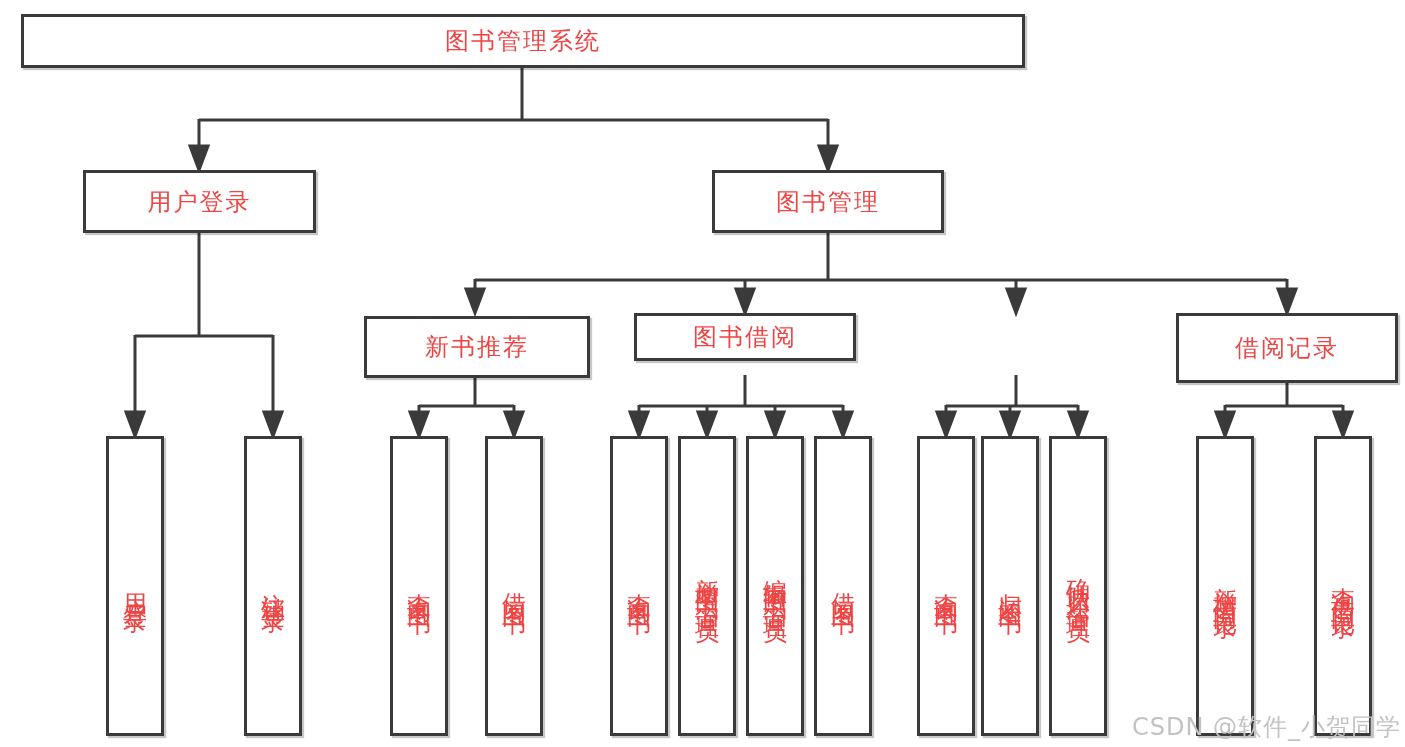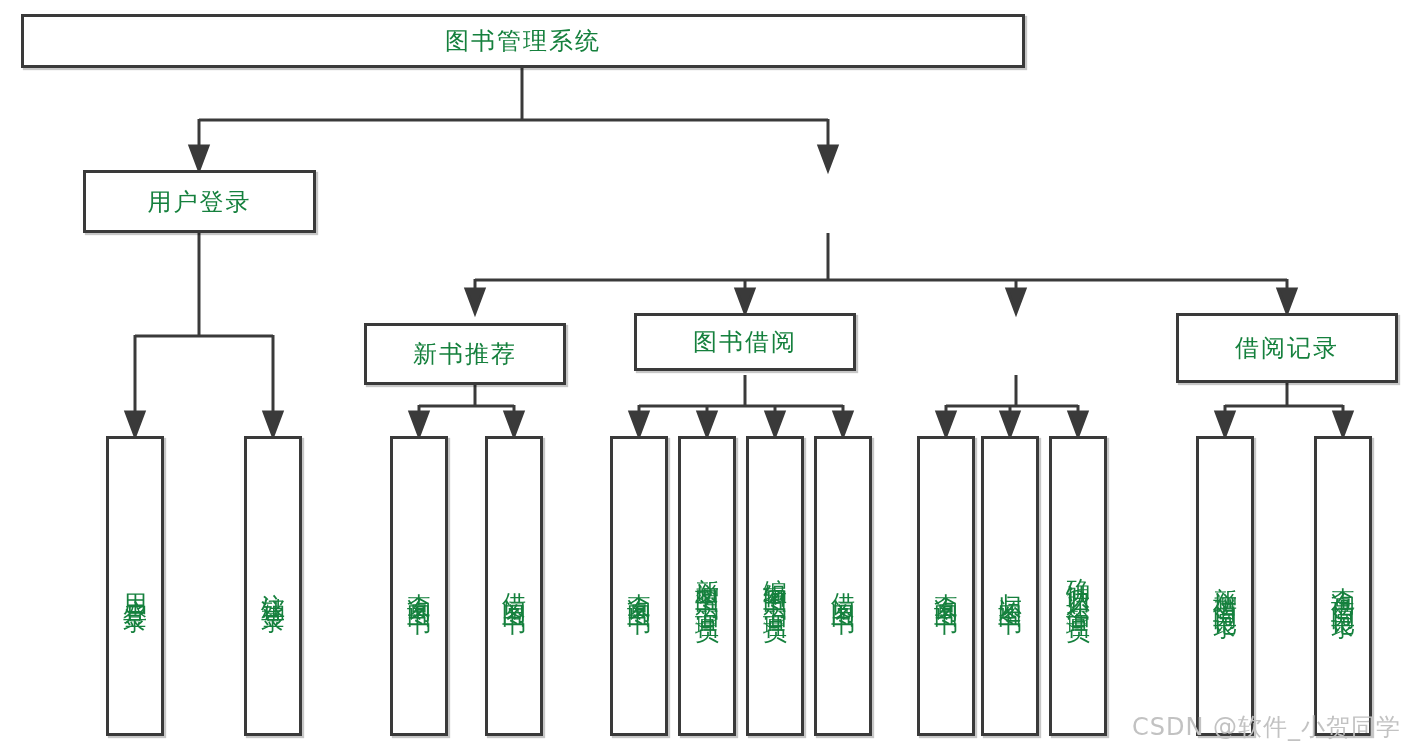--- a/index.html
+++ b/index.html
@@ -15,21 +15,21 @@
     pointer-events:none;
   }
   .node{
     position:absolute;
     box-sizing:border-box;
     border:3px solid #3a3a3a;
     background:#ffffff;
     box-shadow:2px 2px 1px rgba(0,0,0,0.22);
     display:flex;align-items:center;justify-content:center;
     font-size:24px;
-    color:#15803d;
+    color:#ef4444;
     letter-spacing:2px;
     white-space:nowrap;
     z-index:2;
   }
   .node.v{
     writing-mode:vertical-rl;
     text-orientation:mixed;
     letter-spacing:6px;
     white-space:normal;
     line-height:1;
@@ -109,23 +109,24 @@
       <line x1="1225" y1="405" x2="1225" y2="420"></line>
       <line x1="1343" y1="405" x2="1343" y2="420"></line>
       <polygon points="1216,412 1234,412 1225,436"></polygon>
       <polygon points="1334,412 1352,412 1343,436"></polygon>
     </g>
   </svg>
 
   <div class="node" style="left:21px;top:14px;width:1004px;height:54px">图书管理系统</div>
 
   <div class="node" style="left:83px;top:170px;width:233px;height:63px">用户登录</div>
+  <div class="node" style="left:712px;top:170px;width:232px;height:63px">图书管理</div>
 
-  <div class="node" style="left:364px;top:323px;width:202px;height:62px">新书推荐</div>
-  <div class="node" style="left:634px;top:313px;width:222px;height:58px">图书借阅</div>
+  <div class="node" style="left:364px;top:316px;width:226px;height:62px">新书推荐</div>
+  <div class="node" style="left:634px;top:313px;width:222px;height:48px">图书借阅</div>
   <div class="node" style="left:1176px;top:313px;width:222px;height:70px">借阅记录</div>
 
   <div class="node v" style="left:106px;top:436px;width:58px;height:300px">用户登录</div>
   <div class="node v" style="left:244px;top:436px;width:58px;height:300px">注销登录</div>
 
   <div class="node v" style="left:390px;top:436px;width:58px;height:300px">查询图书</div>
   <div class="node v" style="left:485px;top:436px;width:58px;height:300px">借阅图书</div>
 
   <div class="node v" style="left:610px;top:436px;width:58px;height:300px">查询图书</div>
   <div class="node v" style="left:678px;top:436px;width:58px;height:300px">新增图书（管理员）</div>

